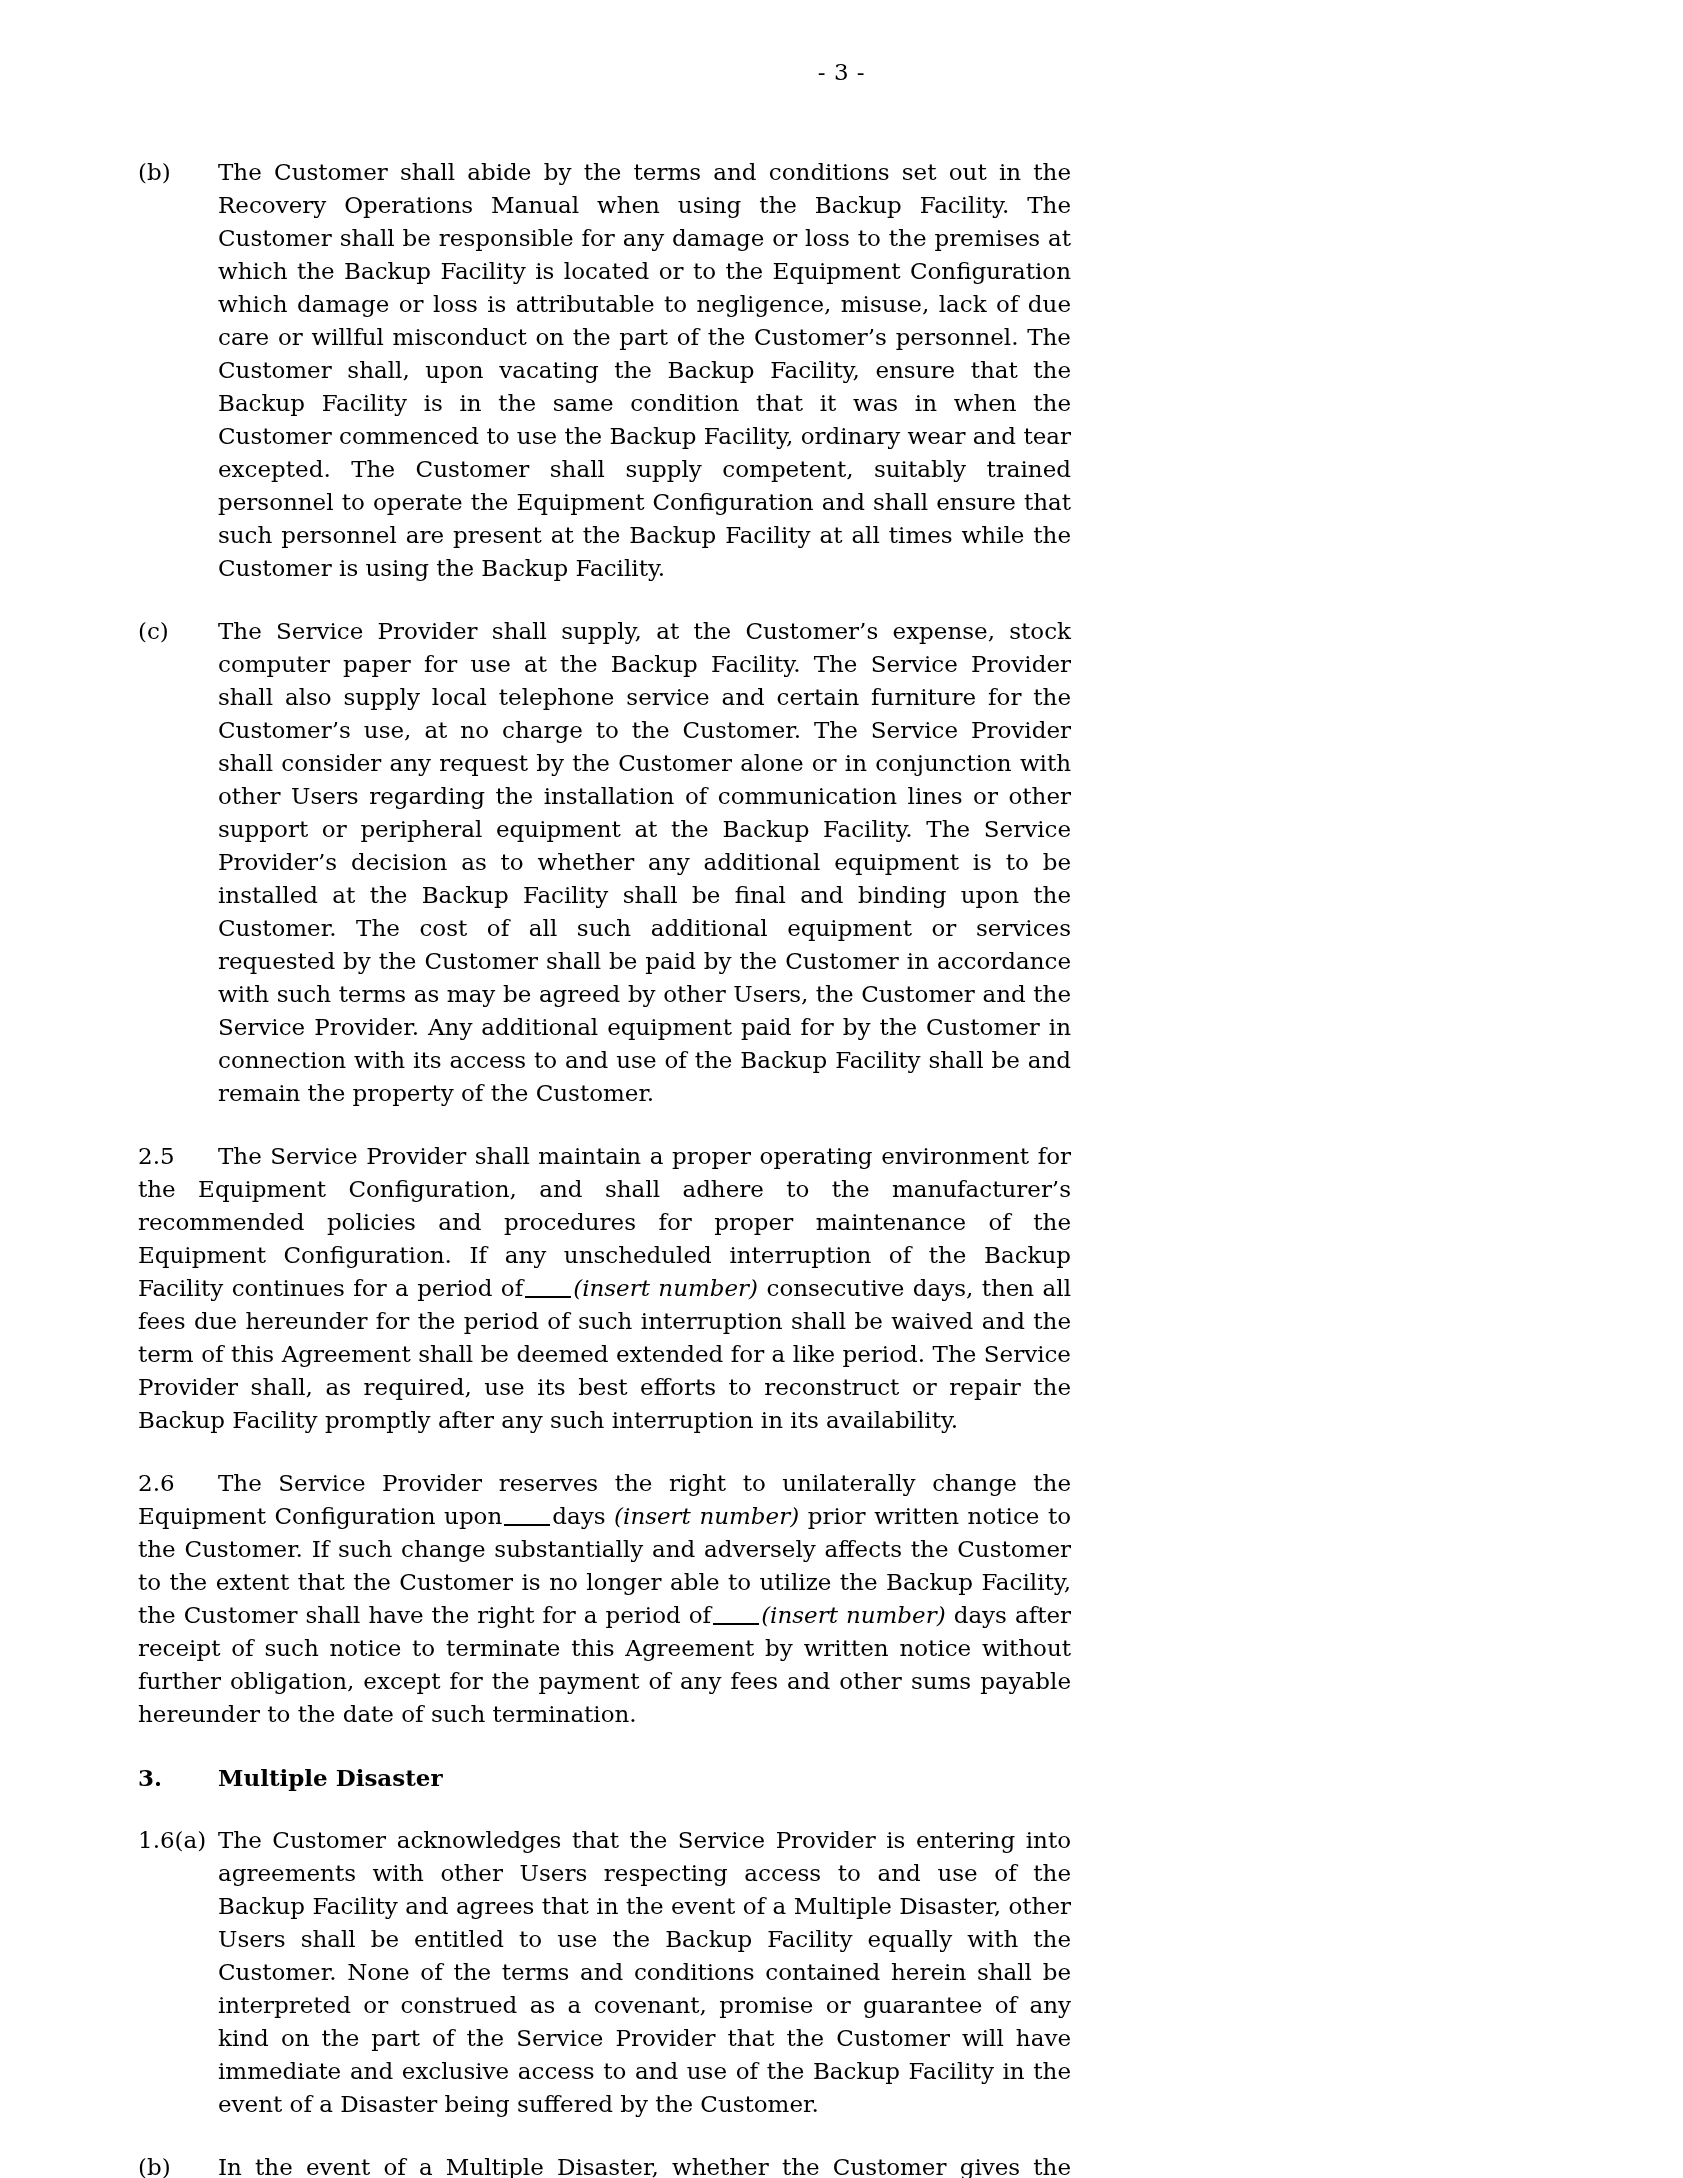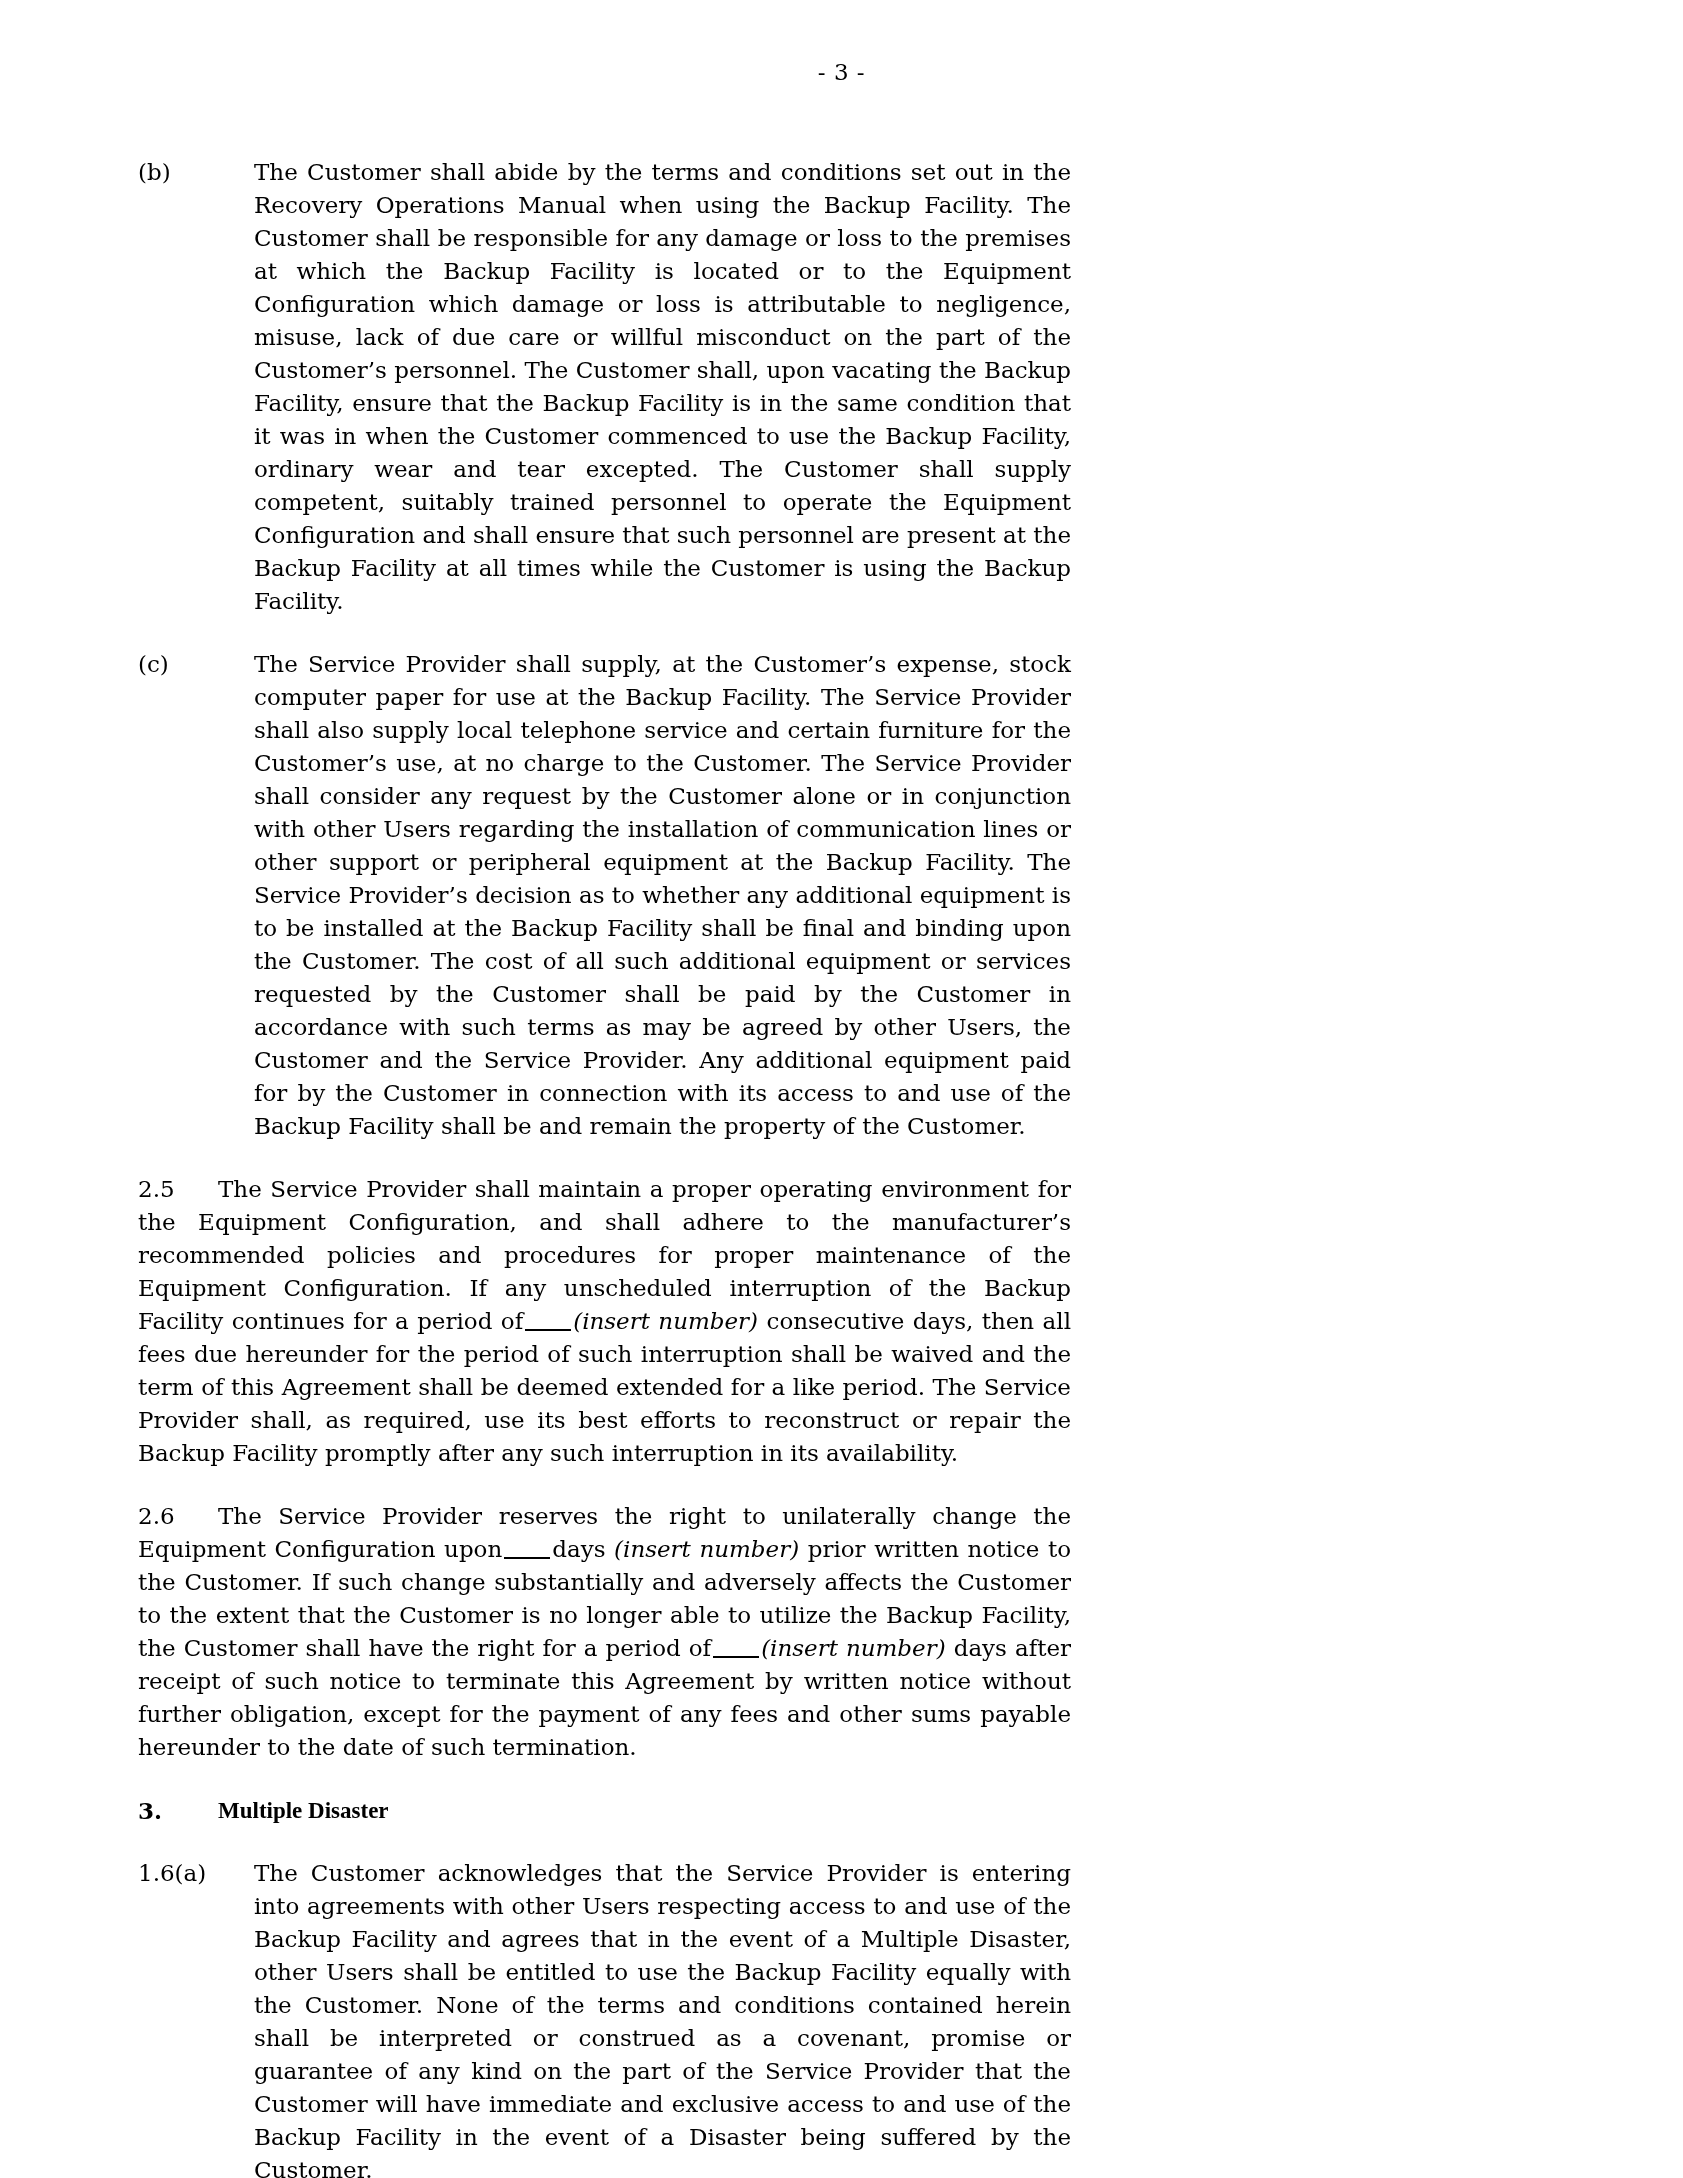--- a/index.html
+++ b/index.html
@@ -59,21 +59,20 @@
     line-height: 33px;
     text-align: left;
     white-space: nowrap;
   }
   .hang .htext {
     flex: 1 1 auto;
     font-size: 23px;
     line-height: 33px;
     text-align: justify;
     text-justify: inter-word;
-    margin-left: 36px;
   }
 
   
   .clause {
     font-size: 23px;
     line-height: 33px;
     text-align: justify;
     text-justify: inter-word;
     margin: 0 0 30px 0;
   }
@@ -88,21 +87,21 @@
     align-items: flex-start;
     font-size: 23px;
     line-height: 33px;
     font-weight: bold;
     margin: 0 0 30px 0;
   }
   .heading .marker {
     flex: 0 0 80px;
     width: 80px;
   }
-  .heading .htext { flex: 1 1 auto; font-family: Liberation Serif, serif; }
+  .heading .htext { flex: 1 1 auto; }
 
   .ital {
     font-style: italic;
   }
   .blank {
     display: inline-block;
     width: 46px;
     border-bottom: 2.5px solid #000;
     vertical-align: -2px;
     margin: 0 2px;

